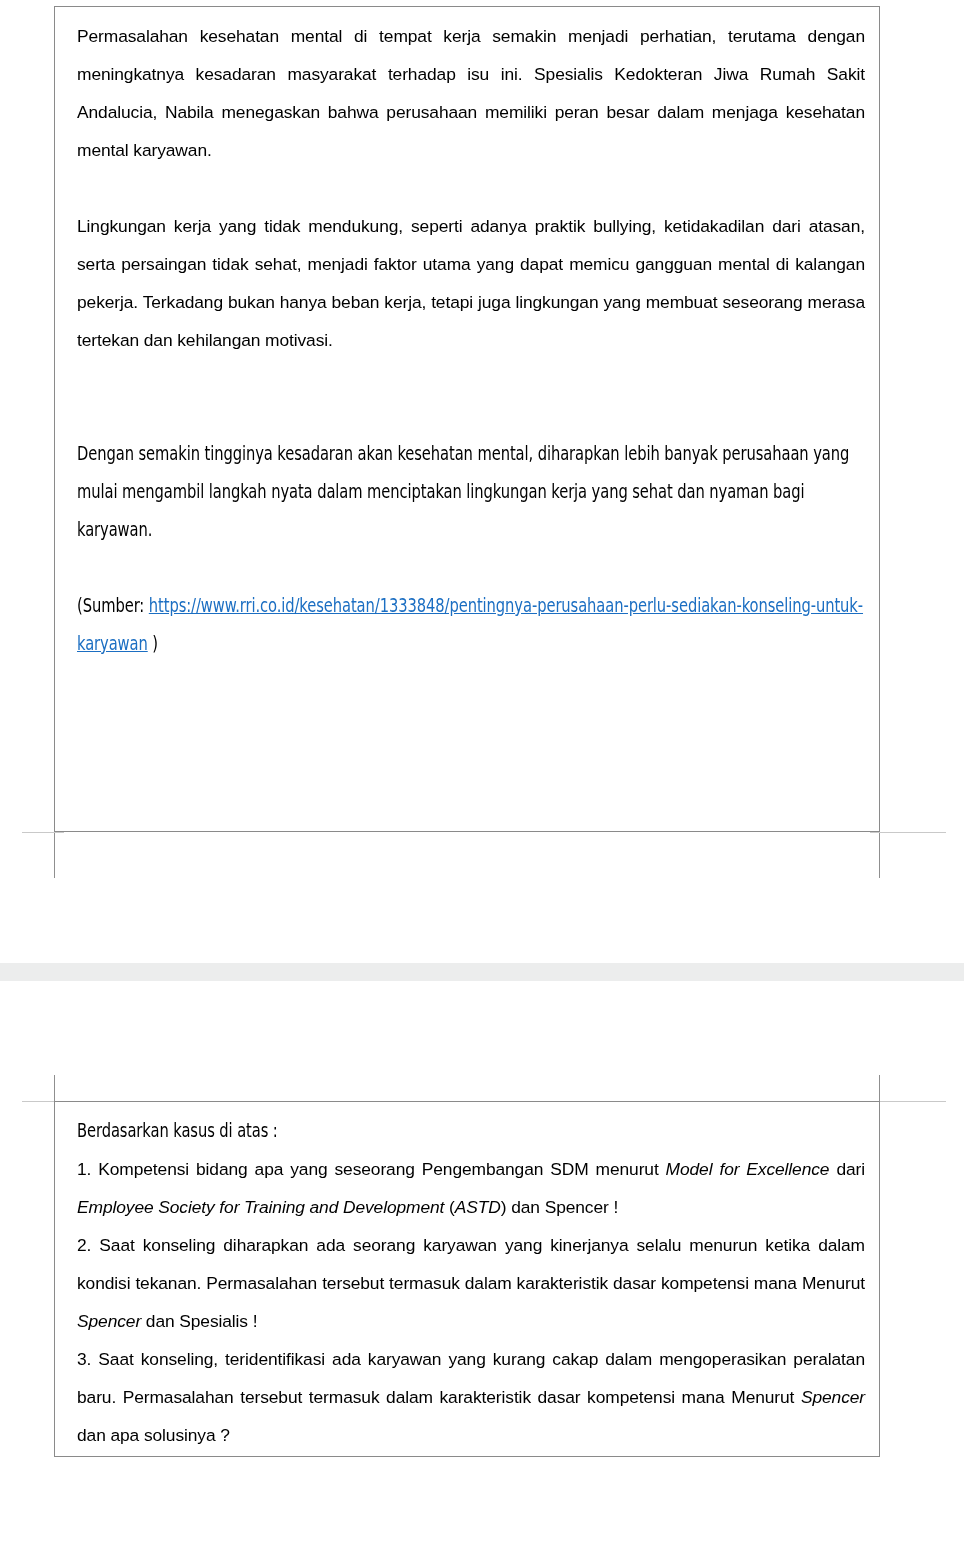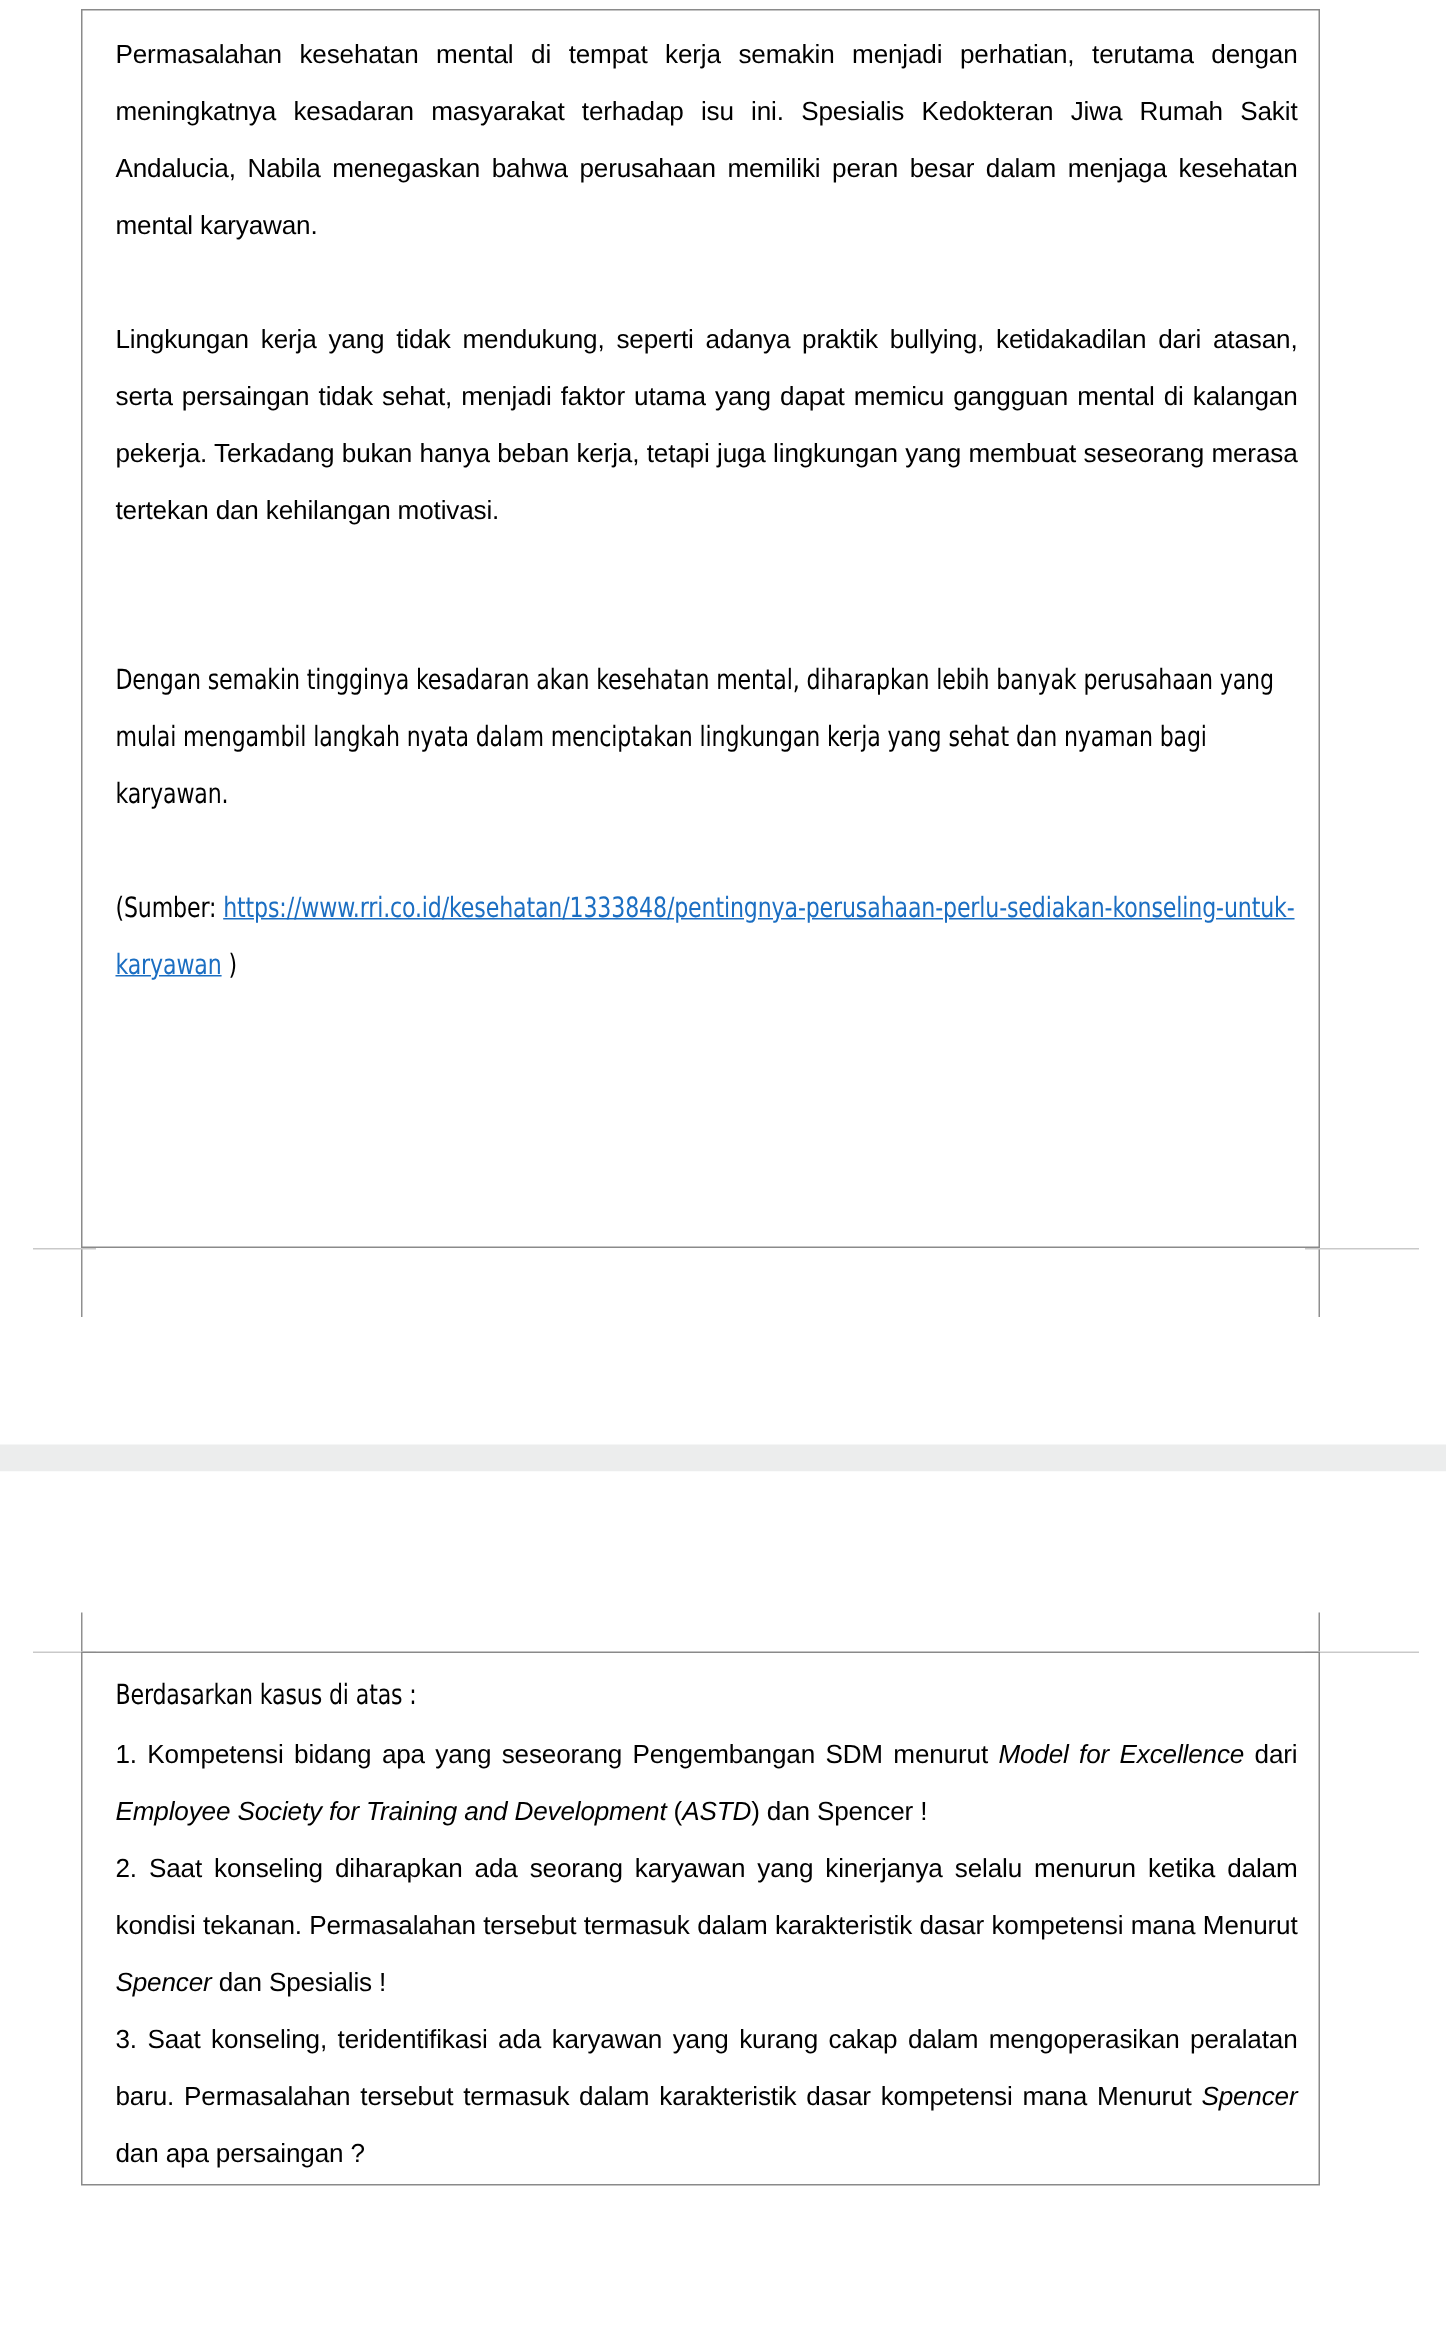--- a/index.html
+++ b/index.html
@@ -122,15 +122,15 @@
   <div class="frame-rule" style="left:870px; top:120px; width:76px;"></div>
 
   <div class="cell q-list" id="questions-cell" style="left:54px; top:120px; width:826px; height:356px;">
 
     <p class="condensed">Berdasarkan kasus di atas :</p>
 
     <p><span>1.</span><span> Kompetensi bidang apa yang seseorang Pengembangan SDM menurut </span><em>Model for Excellence</em><span> dari </span><em> Employee Society for Training and Development</em><span> (</span><em>ASTD</em><span>) dan Spencer !</span></p>
 
     <p><span>2.</span><span> Saat konseling diharapkan ada seorang karyawan yang kinerjanya selalu menurun ketika dalam kondisi tekanan. Permasalahan tersebut termasuk dalam karakteristik dasar kompetensi mana  Menurut </span><em>Spencer</em><span> dan Spesialis !</span></p>
 
-    <p><span>3.</span><span>  Saat konseling, teridentifikasi ada karyawan yang kurang cakap dalam mengoperasikan peralatan baru. Permasalahan tersebut termasuk dalam karakteristik dasar kompetensi mana  Menurut </span><em>Spencer</em><span> dan apa persaingan ?</span></p>
+    <p><span>3.</span><span>  Saat konseling, teridentifikasi ada karyawan yang kurang cakap dalam mengoperasikan peralatan baru. Permasalahan tersebut termasuk dalam karakteristik dasar kompetensi mana  Menurut </span><em>Spencer</em><span> dan apa solusinya ?</span></p>
   </div>
 </div>
 
 </body></html>

